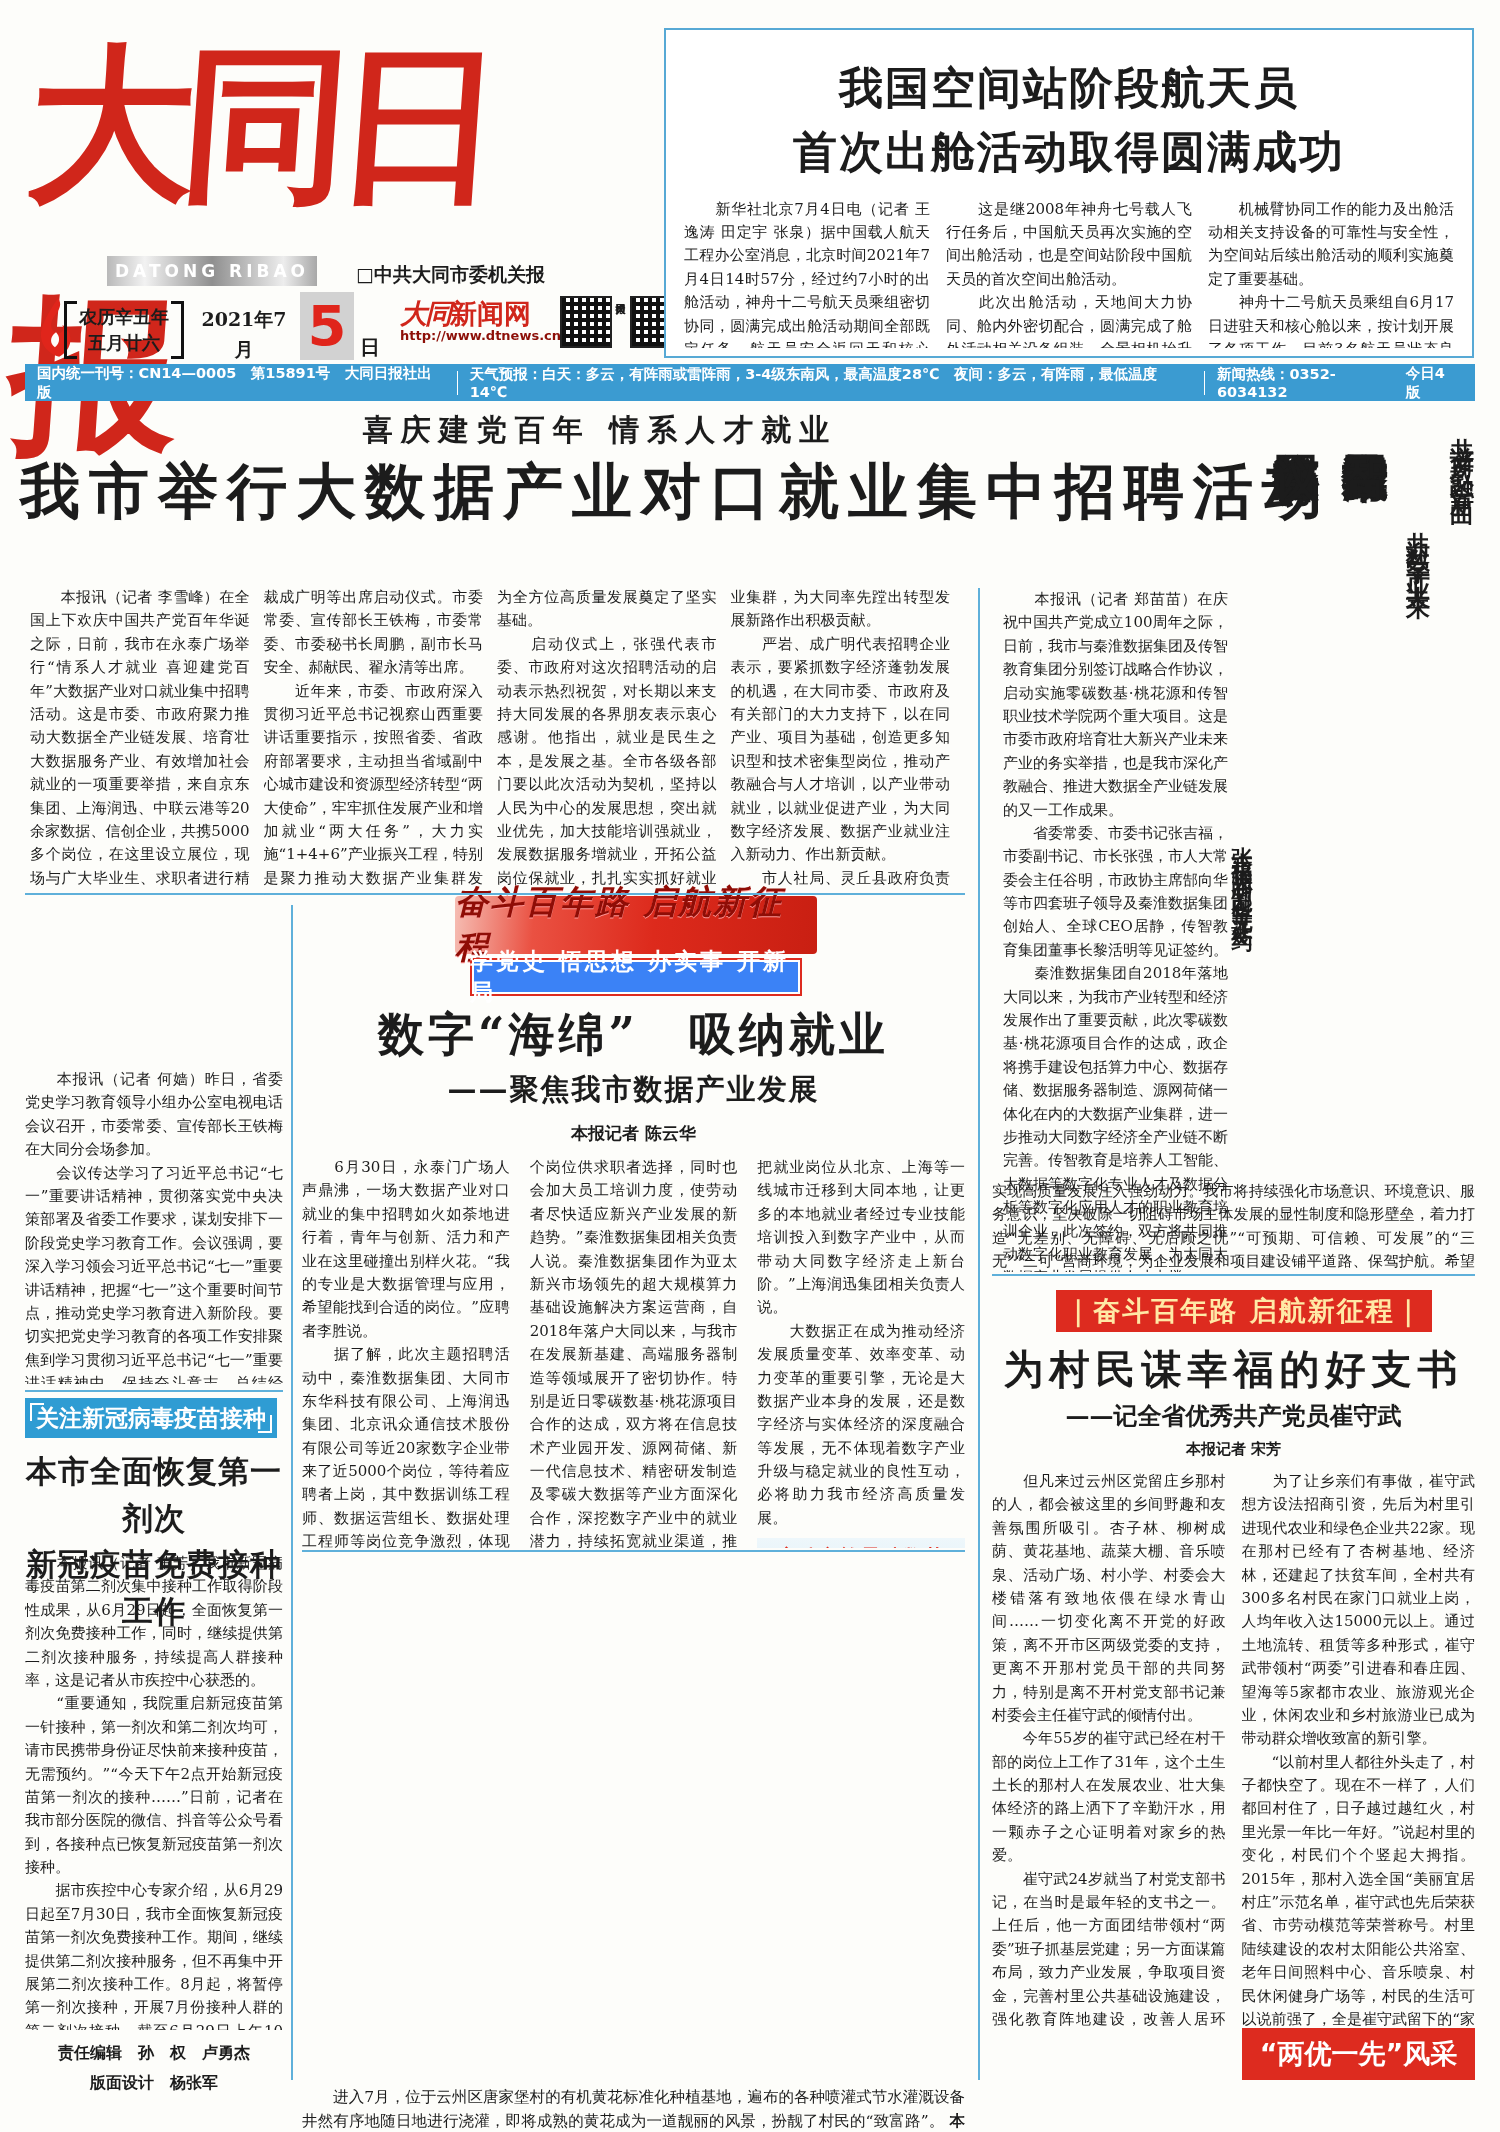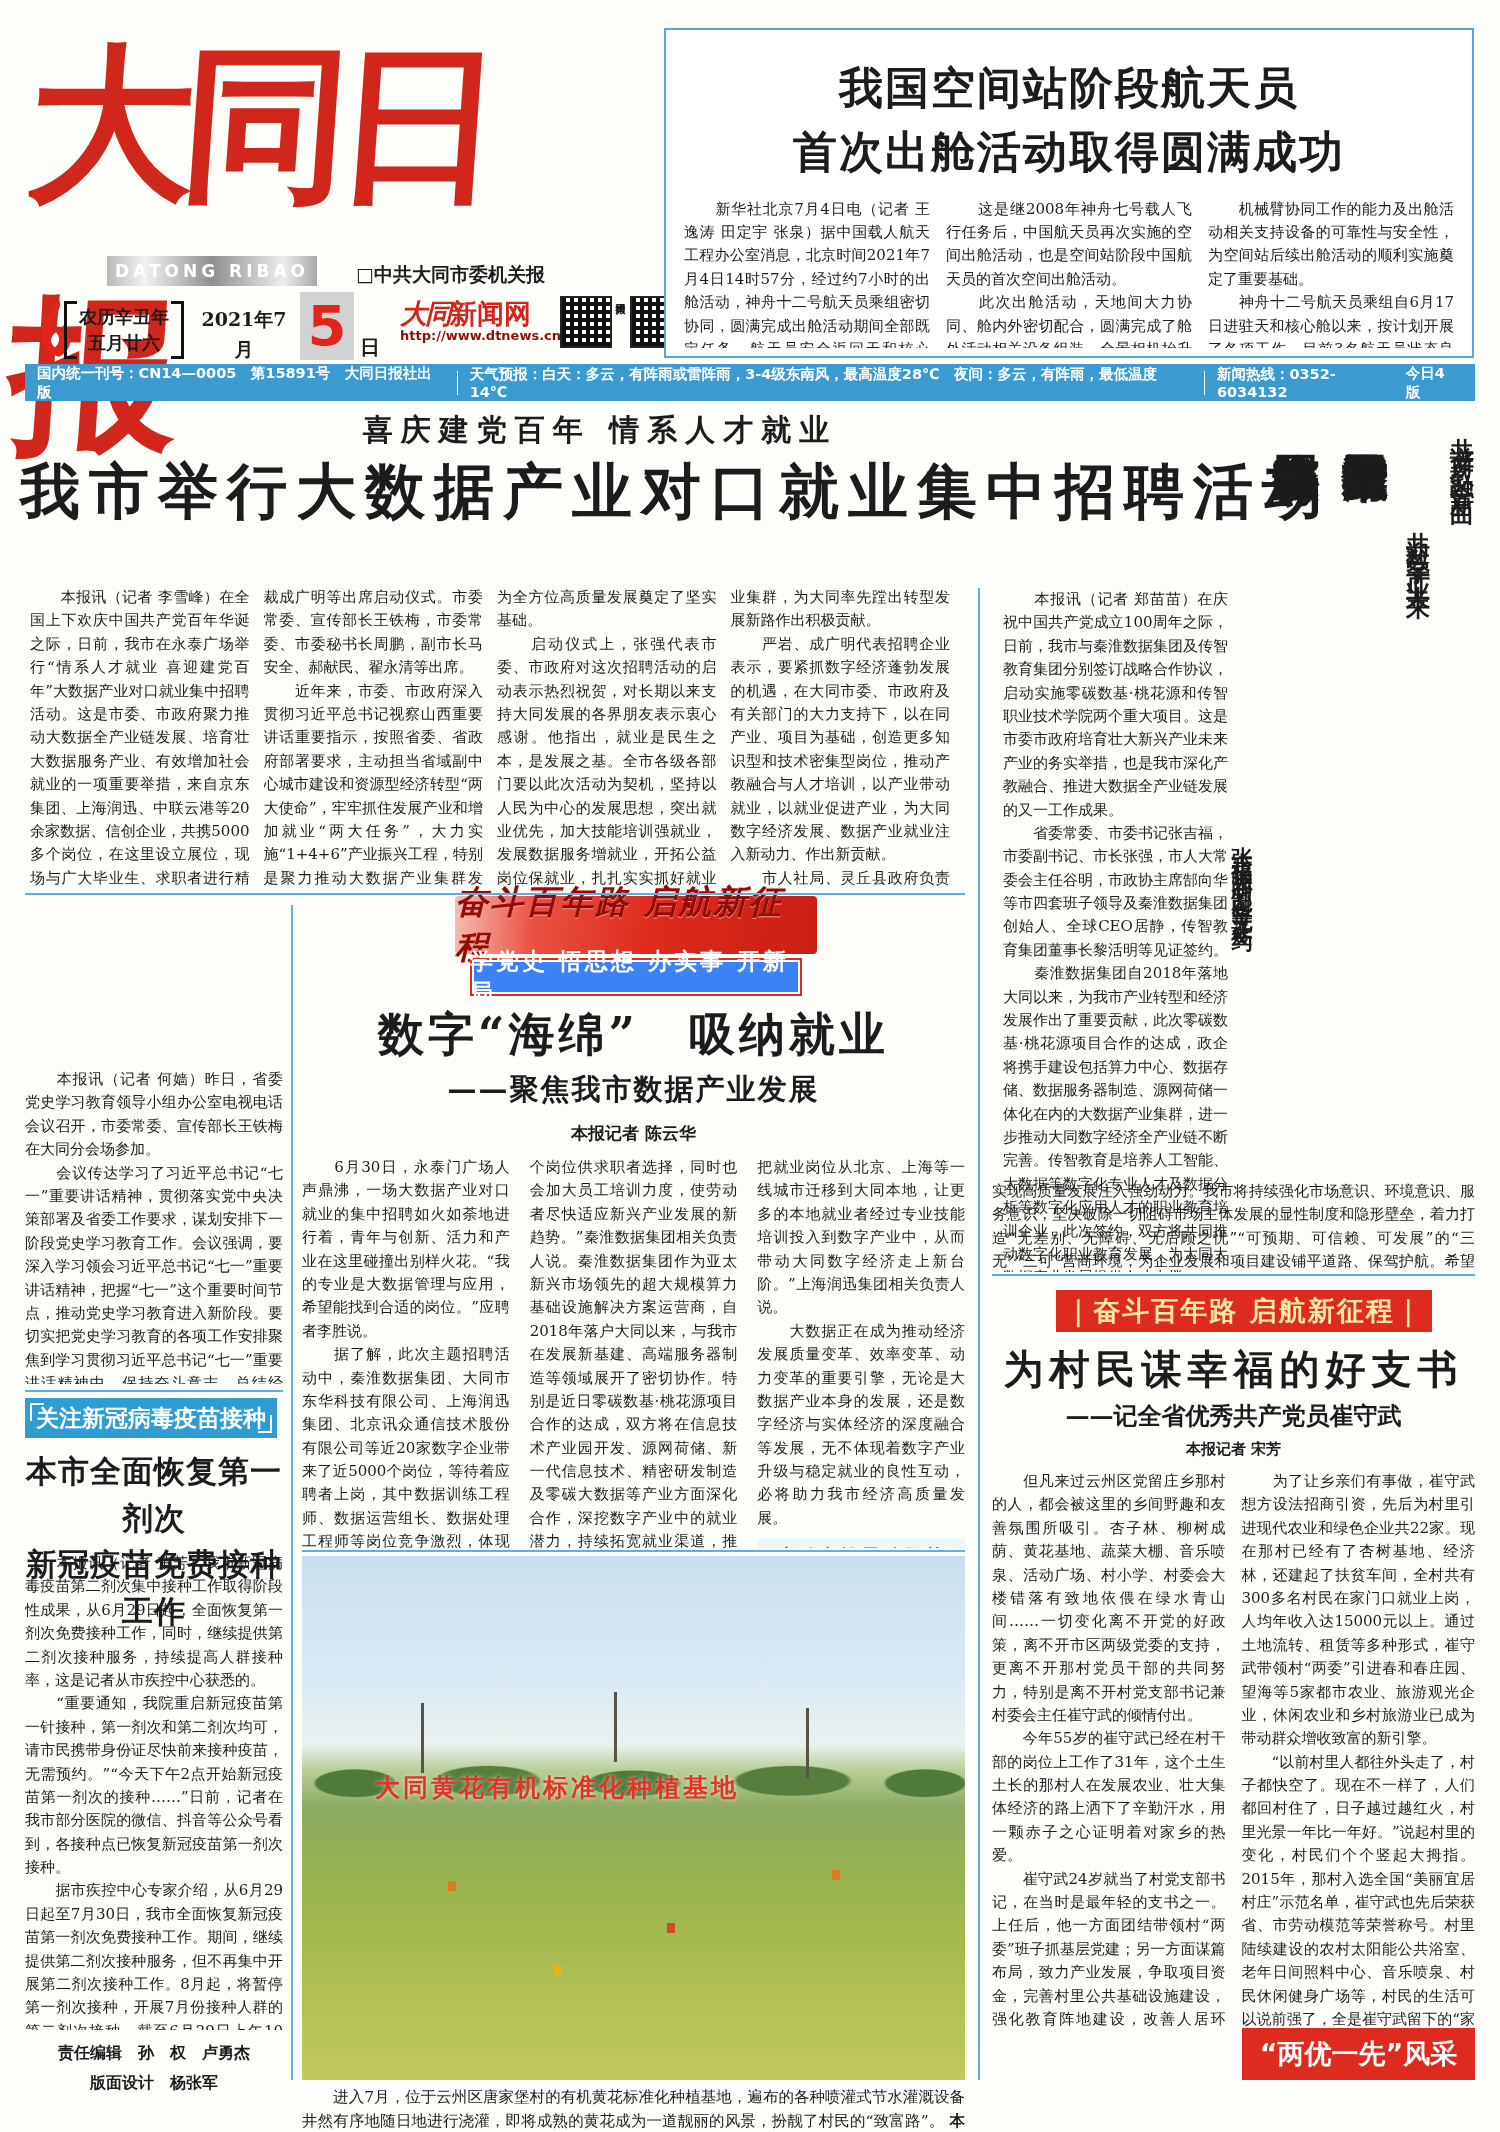--- a/index.html
+++ b/index.html
@@ -271,31 +271,20 @@
 　　大数据正在成为推动经济发展质量变革、效率变革、动力变革的重要引擎，无论是大数据产业本身的发展，还是数字经济与实体经济的深度融合等发展，无不体现着数字产业升级与稳定就业的良性互动，必将助力我市经济高质量发展。</div>
       <div class="promo">
 
         <div class="t1">启动实施零碳数基</div>
         <div class="t2">转型发展蹚新路</div>
 
       </div>
     </div>
   </div>
 
-  <div class="abs photo">
-    <div class="treeband"></div>
-    <div class="pole" style="left:18%;"></div>
-    <div class="pole" style="left:47%;top:26%;"></div>
-    <div class="pole" style="left:76%;top:29%;"></div>
-    <div class="signtxt">大同黄花有机标准化种植基地</div>
-    <div class="flag" style="left:22%;top:62%;"></div>
-    <div class="flag" style="left:55%;top:70%;background:#d8472a;"></div>
-    <div class="flag" style="left:80%;top:60%;"></div>
-    <div class="flag" style="left:38%;top:78%;background:#e8b320;"></div>
-  </div>
   <div class="abs caption">
     <span style="white-space:pre-line;">　　进入7月，位于云州区唐家堡村的有机黄花标准化种植基地，遍布的各种喷灌式节水灌溉设备井然有序地随日地进行浇灌，即将成熟的黄花成为一道靓丽的风景，扮靓了村民的“致富路”。</span>
     <b>本报记者 戎禹仁摄</b>
   </div>
 
   <div class="abs sectitle">为村民谋幸福的好支书</div>
   <div class="abs banner2">
     <span>｜奋斗百年路  启航新征程｜</span>
   </div>
   <div class="abs secsub">——记全省优秀共产党员崔守武</div>

